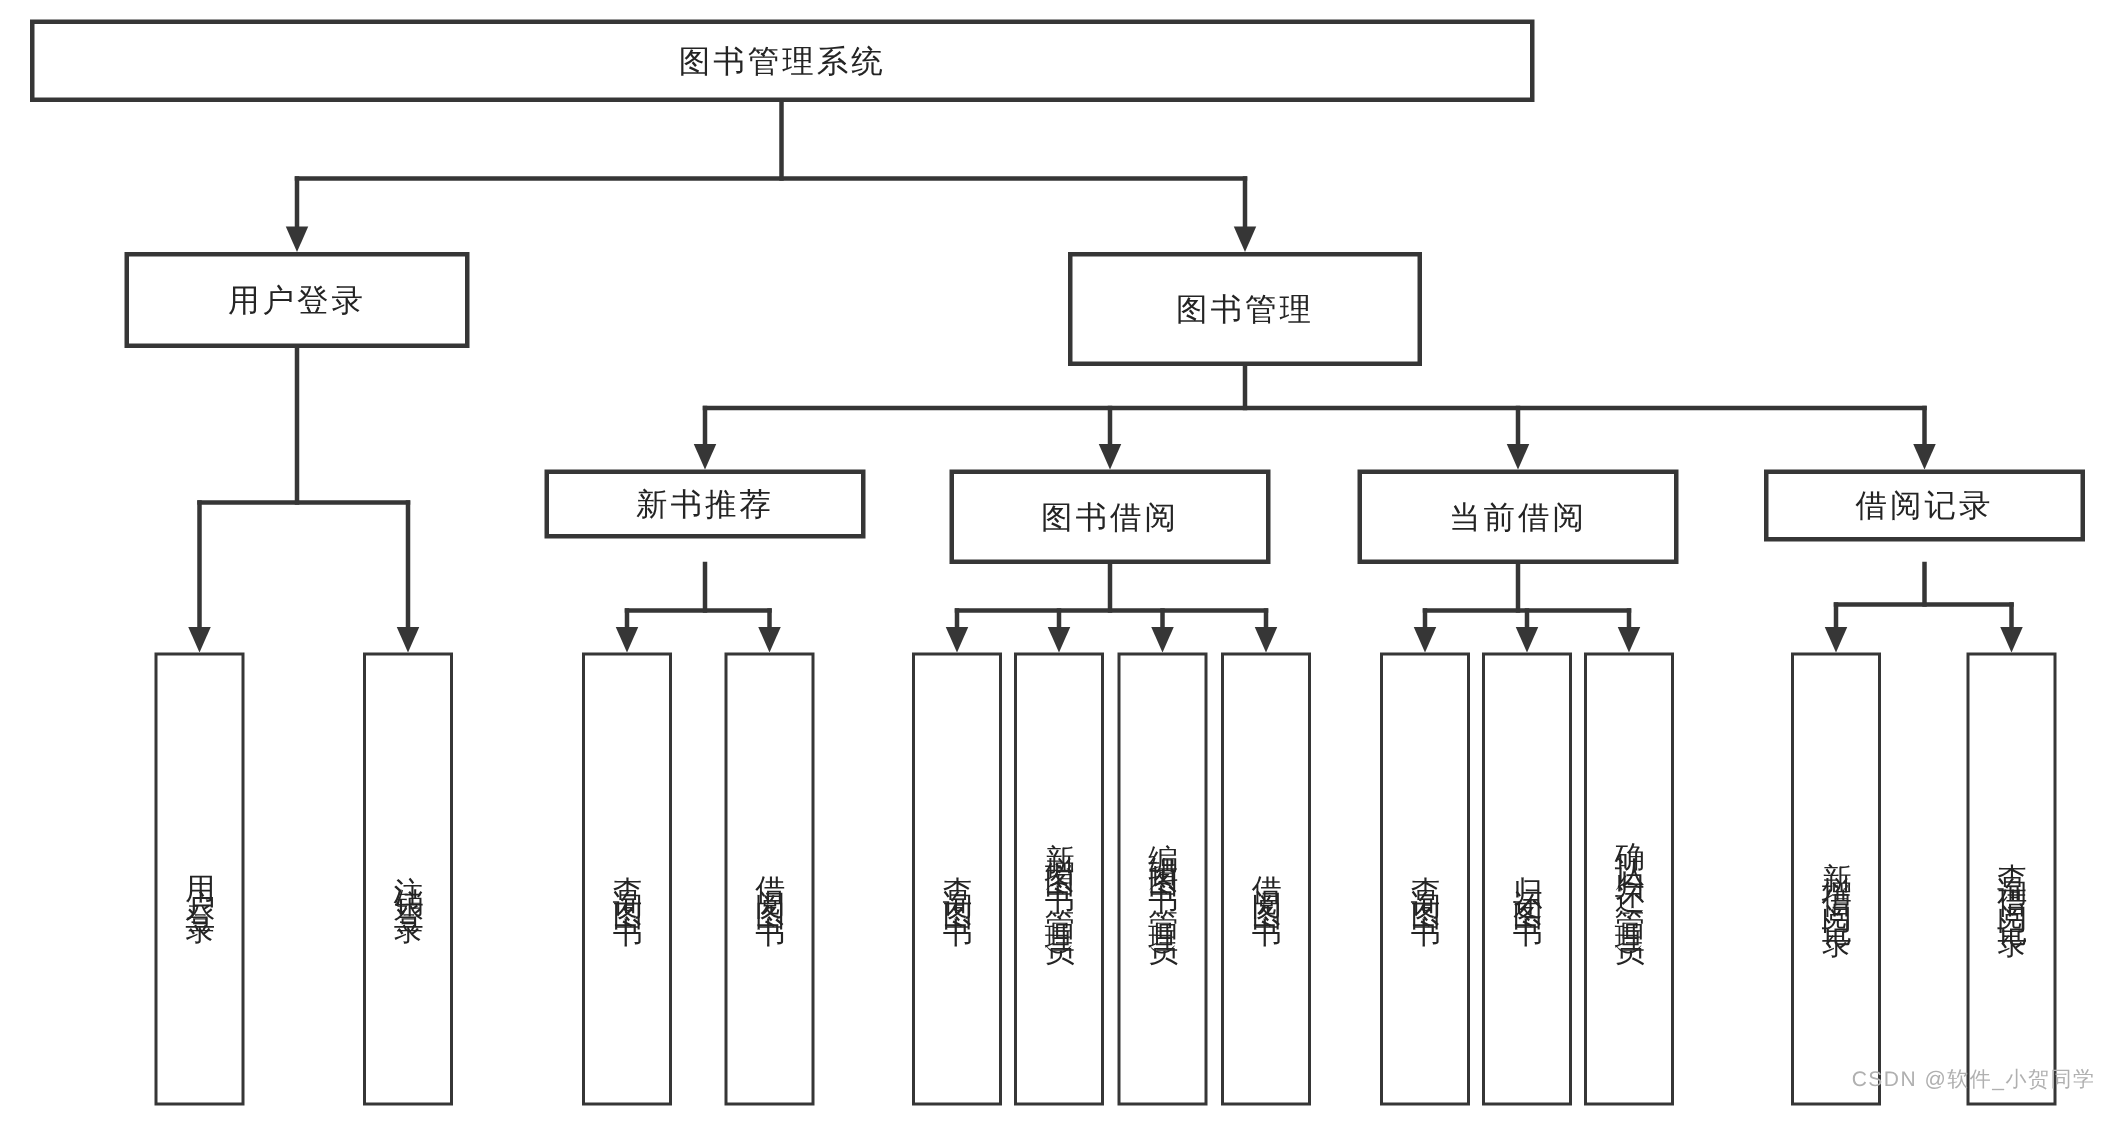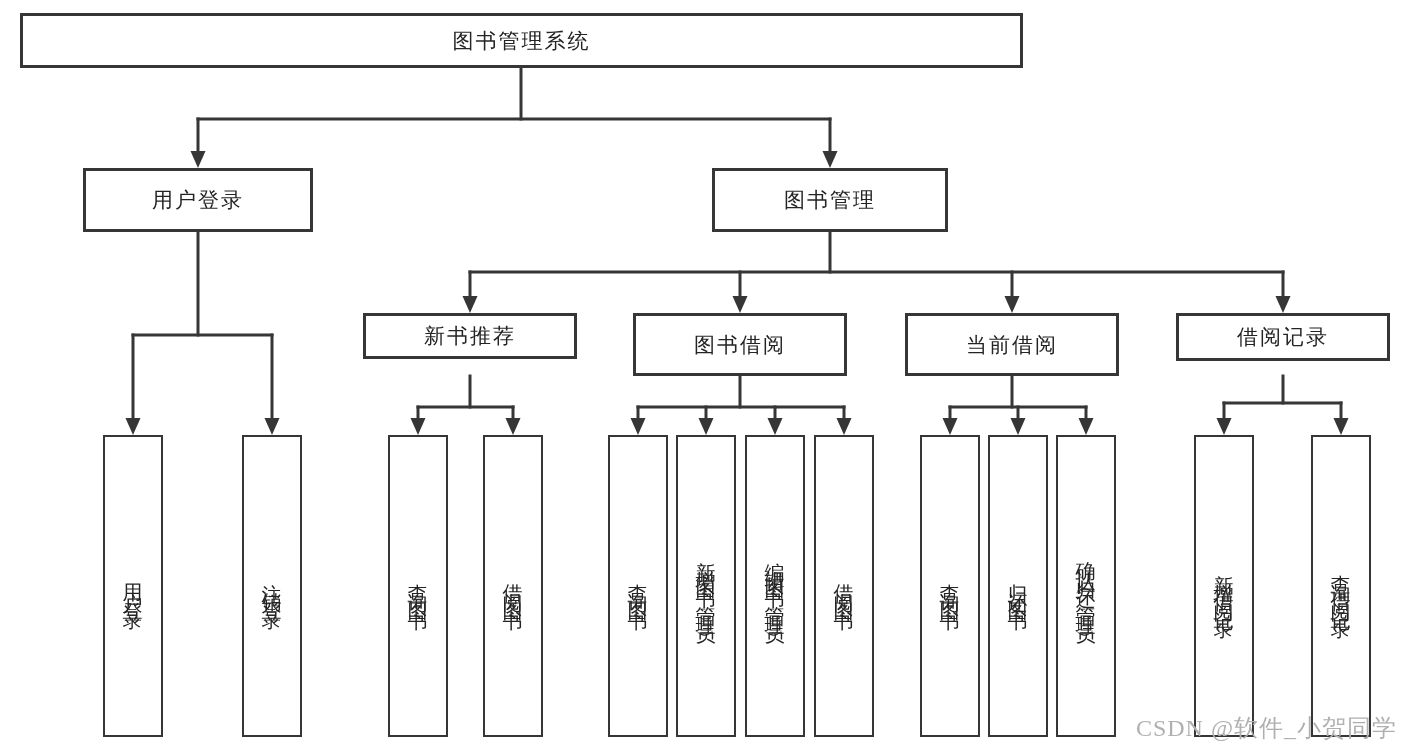--- a/index.html
+++ b/index.html
@@ -7,21 +7,21 @@
     --text:#242424;
     --wm:#b0b0b0;
     --bg:#ffffff;
   }
   html,body{margin:0;padding:0;background:#fff;}
   .canvas{
     position:relative;
     width:1405px;height:747px;
     background:var(--bg);
     overflow:hidden;
-    font-family:Liberation Serif, serif;
+    font-family:Liberation Sans, sans-serif;
     color:var(--text);
     border-radius:13px;
   }
   .connectors{position:absolute;left:0;top:0;width:1405px;height:747px;z-index:1;}
   .box{
     position:absolute;
     box-sizing:border-box;
     background:#fff;
     border:3px solid var(--line);
     display:flex;align-items:center;justify-content:center;
@@ -32,22 +32,22 @@
   .vtext{
     writing-mode:vertical-rl;
     text-orientation:mixed;
     font-size:20px;
     letter-spacing:9px;
     line-height:1;
     white-space:nowrap;
   }
   .watermark{
     position:absolute;
-    right:8px;bottom:3px;
-    font-size:24px;
+    right:8px;bottom:18px;
+    font-size:14px;
     color:var(--wm);
     letter-spacing:1px;
     z-index:3;
     white-space:nowrap;
   }
 </style>
 </head>
 <body>
 
 <div class="canvas">
@@ -103,21 +103,21 @@
       <line x1="1224" y1="403" x2="1341" y2="403" stroke="#363636" stroke-width="3" stroke-linecap="square"></line>
       <line x1="1224" y1="403" x2="1224" y2="422" stroke="#363636" stroke-width="3" stroke-linecap="square"></line>
       <polygon points="1216.5,418 1231.5,418 1224,435" fill="#363636"></polygon>
       <line x1="1341" y1="403" x2="1341" y2="422" stroke="#363636" stroke-width="3" stroke-linecap="square"></line>
       <polygon points="1333.5,418 1348.5,418 1341,435" fill="#363636"></polygon>
     </svg>
 
   <div class="box h" style="left:20px;top:13px;width:1003px;height:55px">图书管理系统</div>
 
   <div class="box h" style="left:83px;top:168px;width:230px;height:64px">用户登录</div>
-  <div class="box h" style="left:712px;top:168px;width:236px;height:64px">图书管理</div>
+  <div class="box h" style="left:712px;top:168px;width:236px;height:76px">图书管理</div>
 
   <div class="box h" style="left:363px;top:313px;width:214px;height:46px">新书推荐</div>
   <div class="box h" style="left:905px;top:313px;width:214px;height:63px">当前借阅</div>
   <div class="box h" style="left:633px;top:313px;width:214px;height:63px">图书借阅</div>
   <div class="box h" style="left:1176px;top:313px;width:214px;height:48px">借阅记录</div>
 
   <div class="box v" style="left:103px;top:435px;width:60px;height:302px">
     <span class="vtext">用户登录</span>
   </div>
   <div class="box v" style="left:242px;top:435px;width:60px;height:302px">

